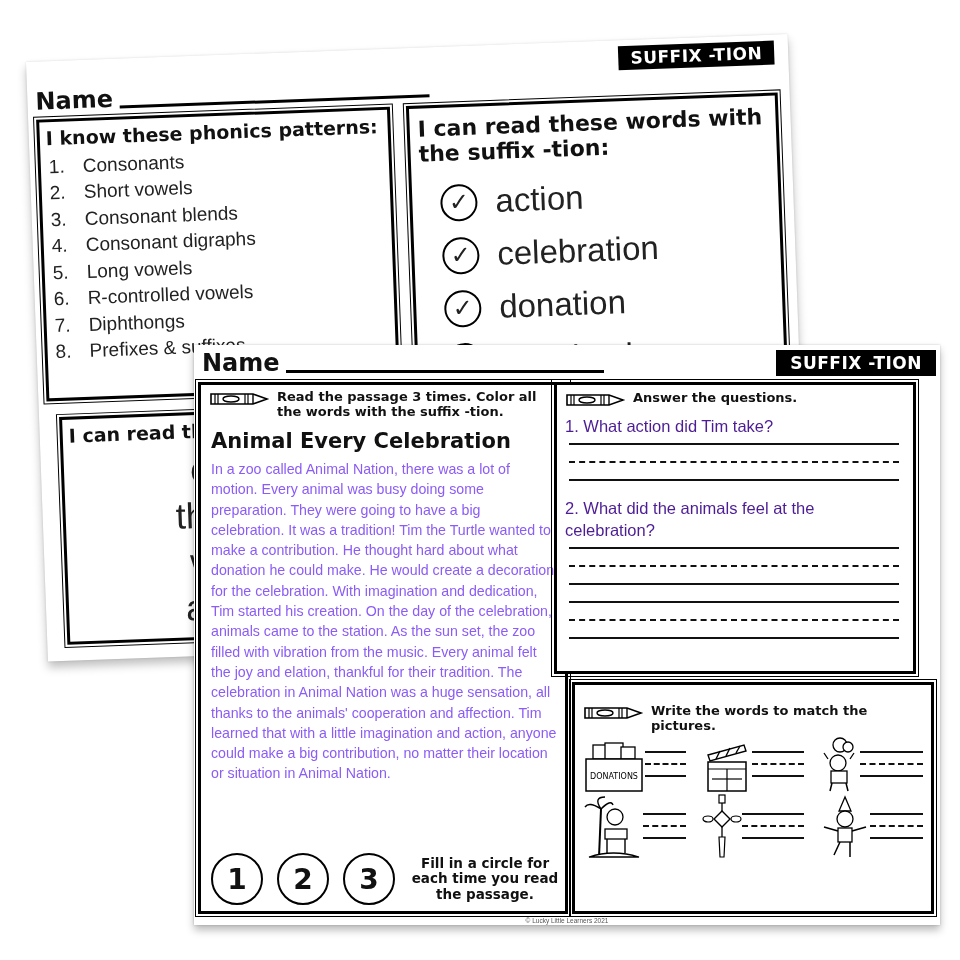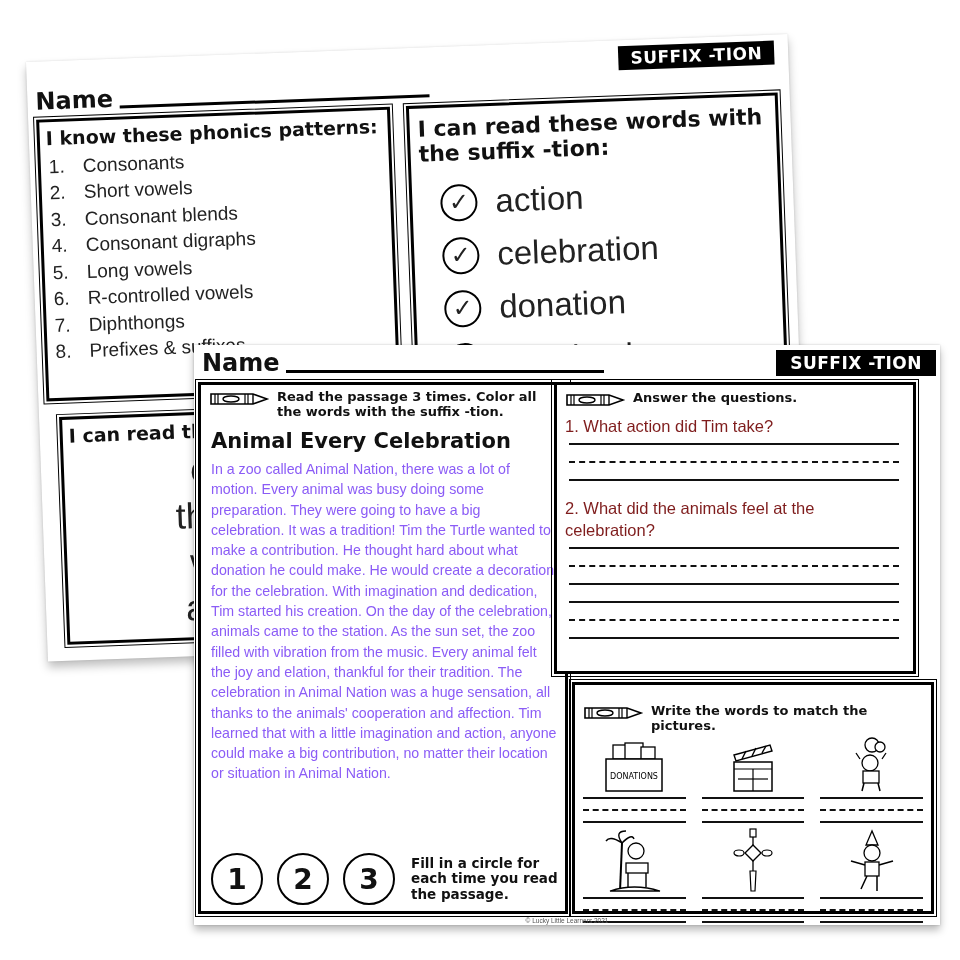--- a/index.html
+++ b/index.html
@@ -68,32 +68,32 @@
   .instr-text { font-weight: bold; font-size: 13px; line-height: 15px; }
   .passage-title { font-weight: bold; font-size: 21px; margin: 10px 0 6px 2px; }
   .passage-body { font-family: "Liberation Sans", sans-serif; font-size: 14.2px; line-height: 20.3px; color: #8b5cf6; padding-left: 2px; }
 
   .read-row { position: absolute; left: 10px; bottom: 6px; display: flex; align-items: center; }
   .read-circle {
     width: 52px; height: 52px; border: 2.5px solid #000; border-radius: 50%;
     display: flex; align-items: center; justify-content: center;
     font-weight: bold; font-size: 28px; margin-right: 14px;
   }
-  .read-note { font-weight: bold; font-size: 13.5px; line-height: 15.5px; width: 148px; margin-left: 2px; }
+  .read-note { font-weight: bold; font-size: 13.5px; line-height: 15.5px; text-align: center; width: 148px; margin-left: 2px; }
 
   .questions-box { left: 360px; top: 37px; width: 362px; height: 292px; padding: 5px 8px; }
-  .q-text { font-family: "Liberation Sans", sans-serif; font-size: 16.5px; color: #7f1d1d; line-height: 22px; margin-top: 8px; }
+  .q-text { font-family: "Liberation Sans", sans-serif; font-size: 16.5px; color: #4c1d95; line-height: 22px; margin-top: 8px; }
   .write-lines { margin-top: 6px; }
   .wl-solid { border-bottom: 2px solid #111; height: 0; margin: 0 6px 16px 4px; }
   .wl-dash { border-bottom: 2px dashed #111; height: 0; margin: 0 6px 16px 4px; }
   .q-block.q2 { margin-top: 10px; }
 
   .match-box { left: 378px; top: 337px; width: 362px; height: 232px; padding: 18px 8px; }
   .match-grid { display: grid; grid-template-columns: repeat(3, 1fr); column-gap: 16px; margin-top: 2px; }
-  .match-cell { display: flex; flex-direction: column; align-items: center; }
+  .match-cell { display: flex; flex-direction: row; align-items: center; }
   .pic { height: 58px; display: flex; align-items: flex-end; justify-content: center; }
   .cell-lines { width: 100%; margin-top: 4px; }
   .cell-lines .wl-solid, .cell-lines .wl-dash { margin: 0 0 10px 0; }
   .cell-lines .wl-solid:last-child { margin-bottom: 4px; }
 
   .copyright { position: absolute; left: 0; right: 0; bottom: 1px; text-align: center; font-size: 6.5px; color: #555; font-family: "Liberation Sans", sans-serif; }
 </style>
 </head>
 <body>
 

